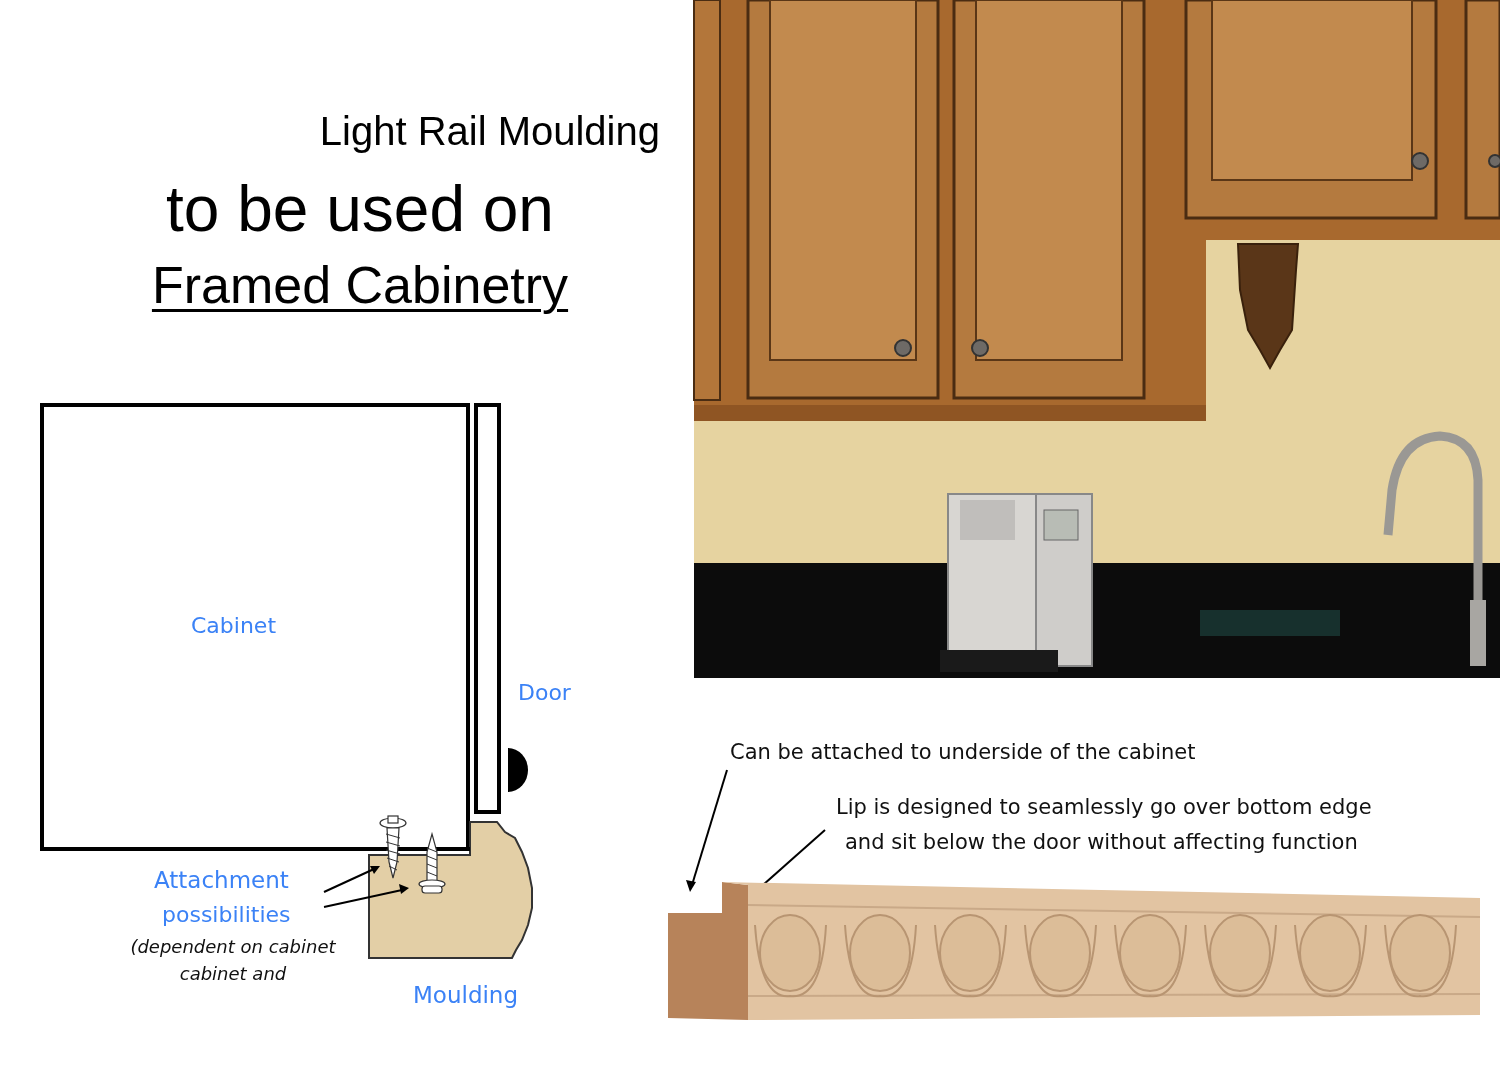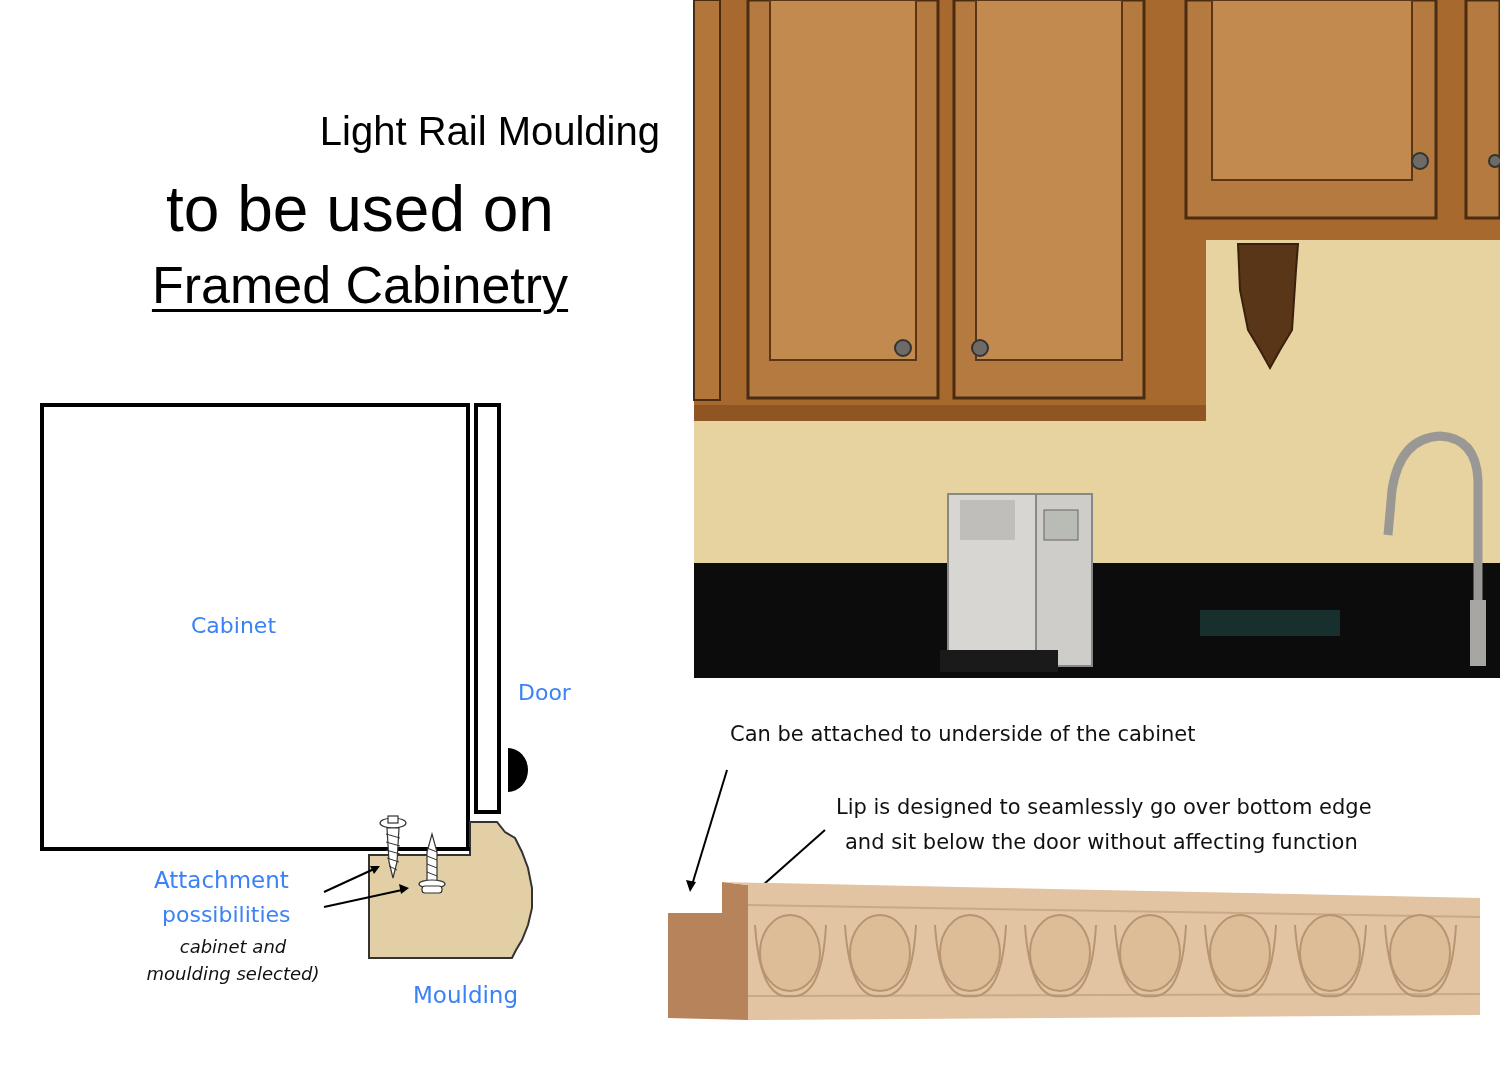--- a/index.html
+++ b/index.html
@@ -129,19 +129,19 @@
 </svg>
 
 <div class="abs lbl" style="left:191px; top:613px;">Cabinet</div>
 <div class="abs lbl" style="left:518px; top:680px;">Door</div>
 <div class="abs lbl" style="left:413px; top:982px; font-size:23px;">Moulding</div>
 
 <div class="abs lbl" style="left:154px; top:867px; font-size:23px;">Attachment</div>
 <div class="abs lbl" style="left:162px; top:902px; font-size:22px;">possibilities</div>
 
 <div class="abs lbl-it" style="left:100px; top:933px; width:266px;">
+  <div>(dependent on cabinet</div>
   <div>cabinet and</div>
-  <div>moulding selected)</div>
 </div>
 
-<div class="abs note" style="left:730px; top:722px;text-align:right;">Can be attached to underside of the cabinet</div>
+<div class="abs note" style="left:730px; top:740px;text-align:right;">Can be attached to underside of the cabinet</div>
 <div class="abs note" style="left:836px; top:795px;">Lip is designed to seamlessly go over bottom edge</div>
 <div class="abs note" style="left:845px; top:830px;">and sit below the door without affecting function</div>
 
 </body></html>

